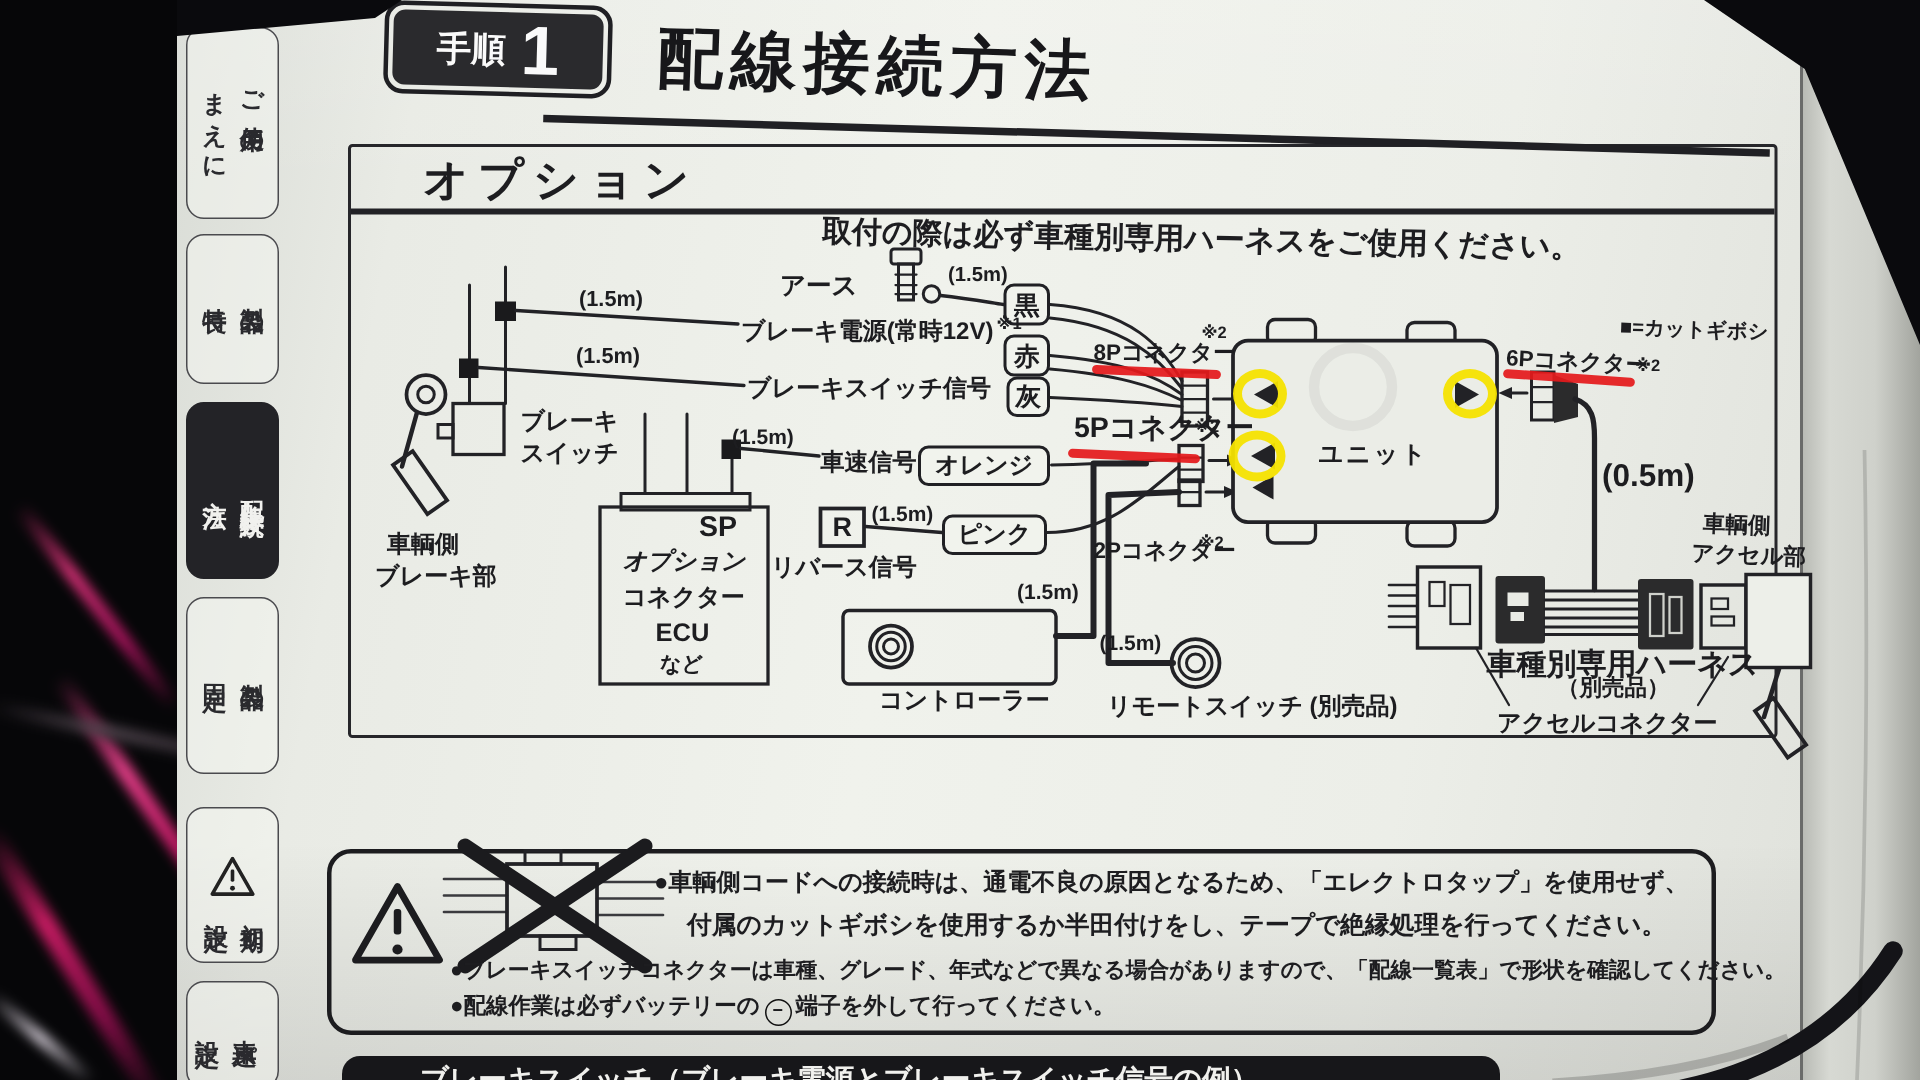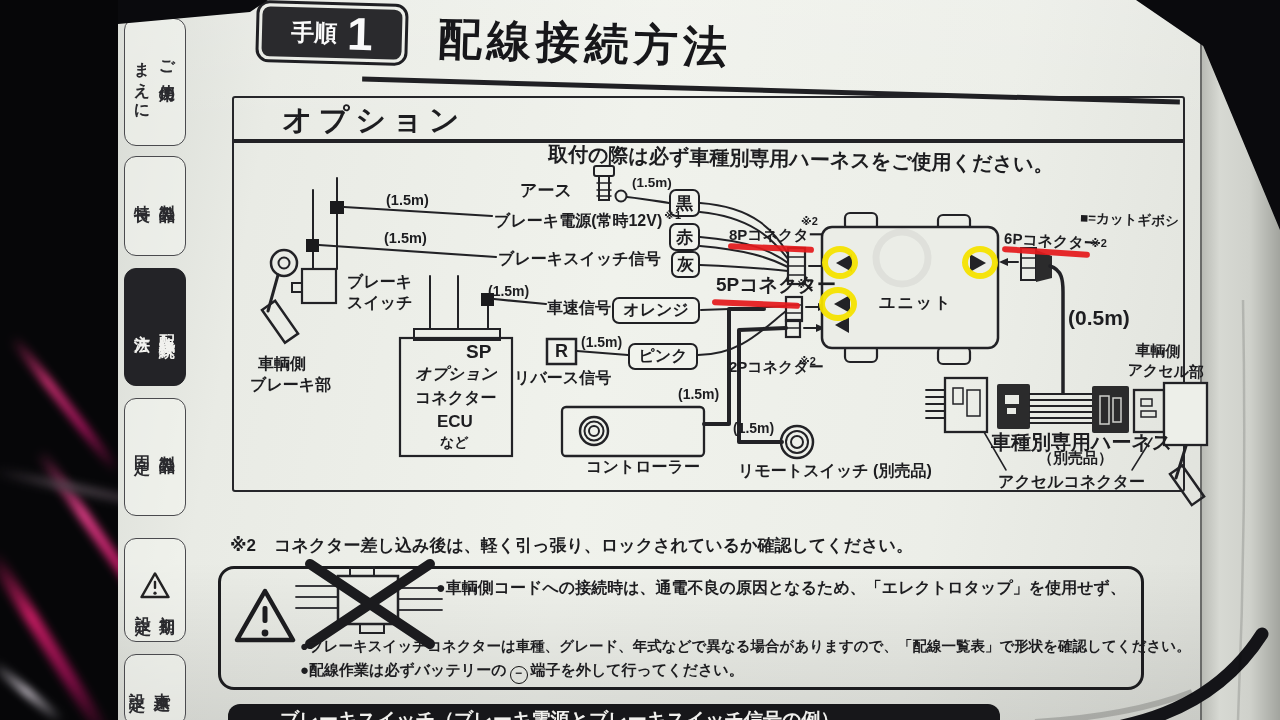--- a/index.html
+++ b/index.html
@@ -335,31 +335,31 @@
   <div class="lbl" style="left:998px;top:472px;font-size:16px;">アクセルコネクター</div>
   <div class="lbl" style="left:1128px;top:341px;font-size:15px;line-height:20px;transform:rotate(2deg);"><span style="margin-left:7px;">車輌側</span><br><span>アクセル部</span></div>
 
   <div class="red-under" style="left:728px;top:245px;width:86px;transform:rotate(2.5deg);"></div>
   <div class="red-under" style="left:712px;top:301px;width:88px;transform:rotate(2.5deg);"></div>
   <div class="red-under" style="left:1002px;top:249px;width:88px;transform:rotate(4deg);"></div>
   <div class="yellow-ring" style="left:822px;top:246px;width:36px;height:33px;"></div>
   <div class="yellow-ring" style="left:819px;top:287px;width:38px;height:34px;"></div>
   <div class="yellow-ring" style="left:962px;top:246px;width:36px;height:33px;"></div>
 
-  <div class="foot" style="left:230px;top:534px;"><span style="margin-right:18px;">※2</span><span>コネクター差し込み後は、軽く引っ張り、ロックされているか確認してください。</span></div>
 
   <div class="warnbox"></div>
   <span class="abs" style="left:234px;top:588px;z-index:20;">
     <svg width="62" height="56" viewBox="0 0 62 56" style="position:static;">
         <polygon points="31,3 59,52 3,52" fill="none" stroke="#1c1c1f" stroke-width="4.5" stroke-linejoin="round"></polygon>
         <rect x="28.5" y="18" width="5" height="17" rx="2" fill="#1c1c1f"></rect>
         <circle cx="31" cy="45" r="3.4" fill="#1c1c1f"></circle>
       </svg>
   </span>
   <div class="wtext" style="left:436px;top:578px;font-size:16px;">●車輌側コードへの接続時は、通電不良の原因となるため、「エレクトロタップ」を使用せず、</div>
+  <div class="wtext" style="left:458px;top:606px;font-size:16.5px;">付属のカットギボシを使用するか半田付けをし、テープで絶縁処理を行ってください。</div>
   <div class="wtext" style="left:300px;top:661px;font-size:15px;">
     <span>●配線作業は必ずバッテリーの</span><span class="minus-circle">−</span><span>端子を外して行ってください。</span>
   </div>
   <div class="wtext" style="left:300px;top:637px;font-size:14.5px;">●ブレーキスイッチコネクターは車種、グレード、年式などで異なる場合がありますので、「配線一覧表」で形状を確認してください。</div>
 
   <div class="botbar">
     <span>ブレーキスイッチ（ブレーキ電源とブレーキスイッチ信号の例）</span>
   </div>
 
   <div class="dark-overlay" style="left:118px;top:0;width:150px;height:24px;clip-path:polygon(0 0,100% 0,88% 50%,0 100%);"></div>

